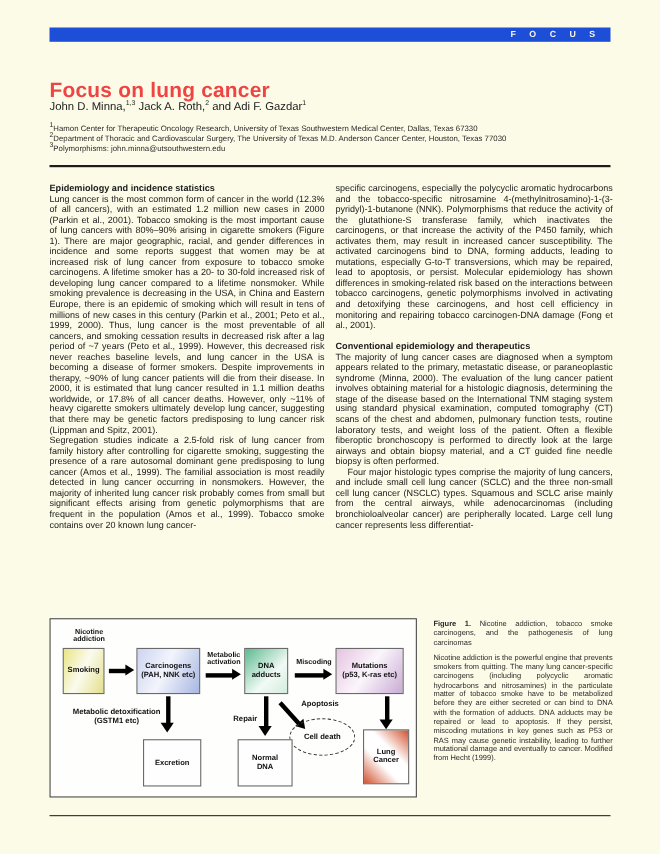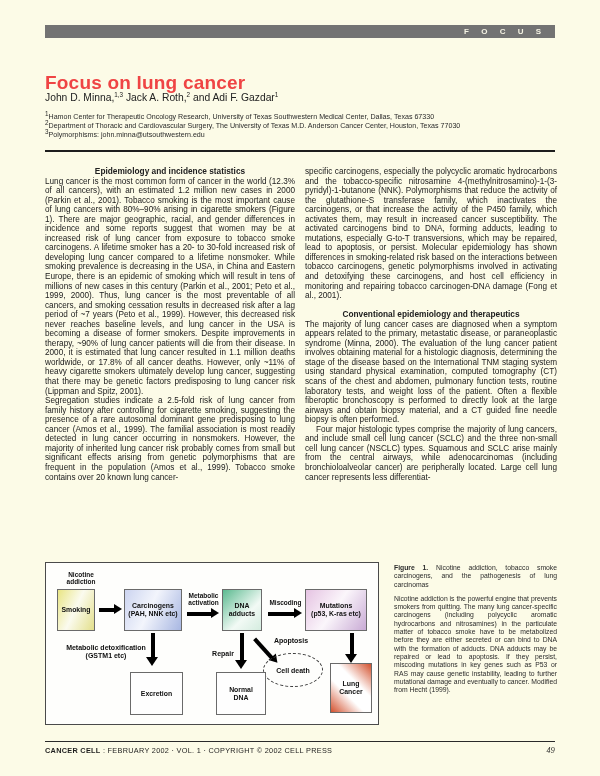--- a/index.html
+++ b/index.html
@@ -8,40 +8,40 @@
     background:#fcfbe7;
     font-family:"Liberation Sans", sans-serif;
     color:#1b1b1b;
     -webkit-font-smoothing:antialiased;
   }
   .page { position:relative; width:600px; height:776px; background:#fcfbe7; }
 
   
   .focus-bar {
     position:absolute; left:45px; top:25px; width:510px; height:13px;
-    background:#737373; color:#f6f4e4;
+    background:#1d4ed8; color:#f6f4e4;
     display:flex; align-items:center; justify-content:flex-end;
     padding-right:9px; box-sizing:border-box;
     font-size:8px; font-weight:bold; letter-spacing:5px;
   }
   .title {
     position:absolute; left:45px; top:59px;
     font-size:19px; font-weight:bold; color:#ef4444; letter-spacing:0.2px;
   }
   .authors { position:absolute; left:45px; top:92px; font-size:10.3px; color:#222; }
   .authors sup, .affil sup { font-size:6.3px; vertical-align:super; line-height:0; }
   .affils { position:absolute; left:45px; top:113px; font-size:7.1px; line-height:9px; color:#2a2a2a; }
   .rule-top { position:absolute; left:45px; top:150px; width:510px; height:2px; background:#1d1d1d; }
 
   
   .col { position:absolute; top:167px; width:250px; font-size:8.2px; line-height:9.55px; text-align:justify; color:#202020; }
   .col-left  { left:45px; }
   .col-right { left:305px; width:252px; }
   .col p { margin:0; }
-  .sec-heading { font-weight:bold; font-size:8.3px; margin:0; line-height:9.55px; text-align:center; }
+  .sec-heading { font-weight:bold; font-size:8.3px; margin:0; line-height:9.55px; text-align:left; }
   .sec-heading.gap { margin-top:9.55px; }
   .sub-heading { font-weight:bold; font-style:italic; font-size:8.3px; margin:0; line-height:9.55px; text-align:left; }
   .indented { text-indent:11px; }
 
   
   .figure-panel {
     position:absolute; left:45px; top:562px; width:334px; height:163px;
     background:#fefefc; border:1px solid #4a4a4a; box-sizing:border-box;
   }
   .fbox {
@@ -193,18 +193,14 @@
     <div class="fbox box-lung" style="left:284px; top:100px; width:42px; height:50px;">Lung
 Cancer</div>
   </div>
 
   <div class="caption">
     <p class="cap-head"><span class="cap-label">Figure 1.</span><span> Nicotine addiction, tobacco smoke carcinogens, and the pathogenesis of lung carcinomas</span></p>
     <p class="cap-body">Nicotine addiction is the powerful engine that prevents smokers from quitting. The many lung cancer-specific carcinogens (including polycyclic aromatic hydrocarbons and nitrosamines) in the particulate matter of tobacco smoke have to be metabolized before they are either secreted or can bind to DNA with the formation of adducts. DNA adducts may be repaired or lead to apoptosis. If they persist, miscoding mutations in key genes such as P53 or RAS may cause genetic instability, leading to further mutational damage and eventually to cancer. Modified from Hecht (1999).</p>
   </div>
 
   <div class="rule-bottom"></div>
-  <div class="footer">
-    <span><span class="journal">CANCER CELL</span><span> : FEBRUARY 2002 · VOL. 1 · COPYRIGHT © 2002 CELL PRESS</span></span>
-    <span class="page-number">49</span>
-  </div>
 
 </div>
 
 </body></html>

